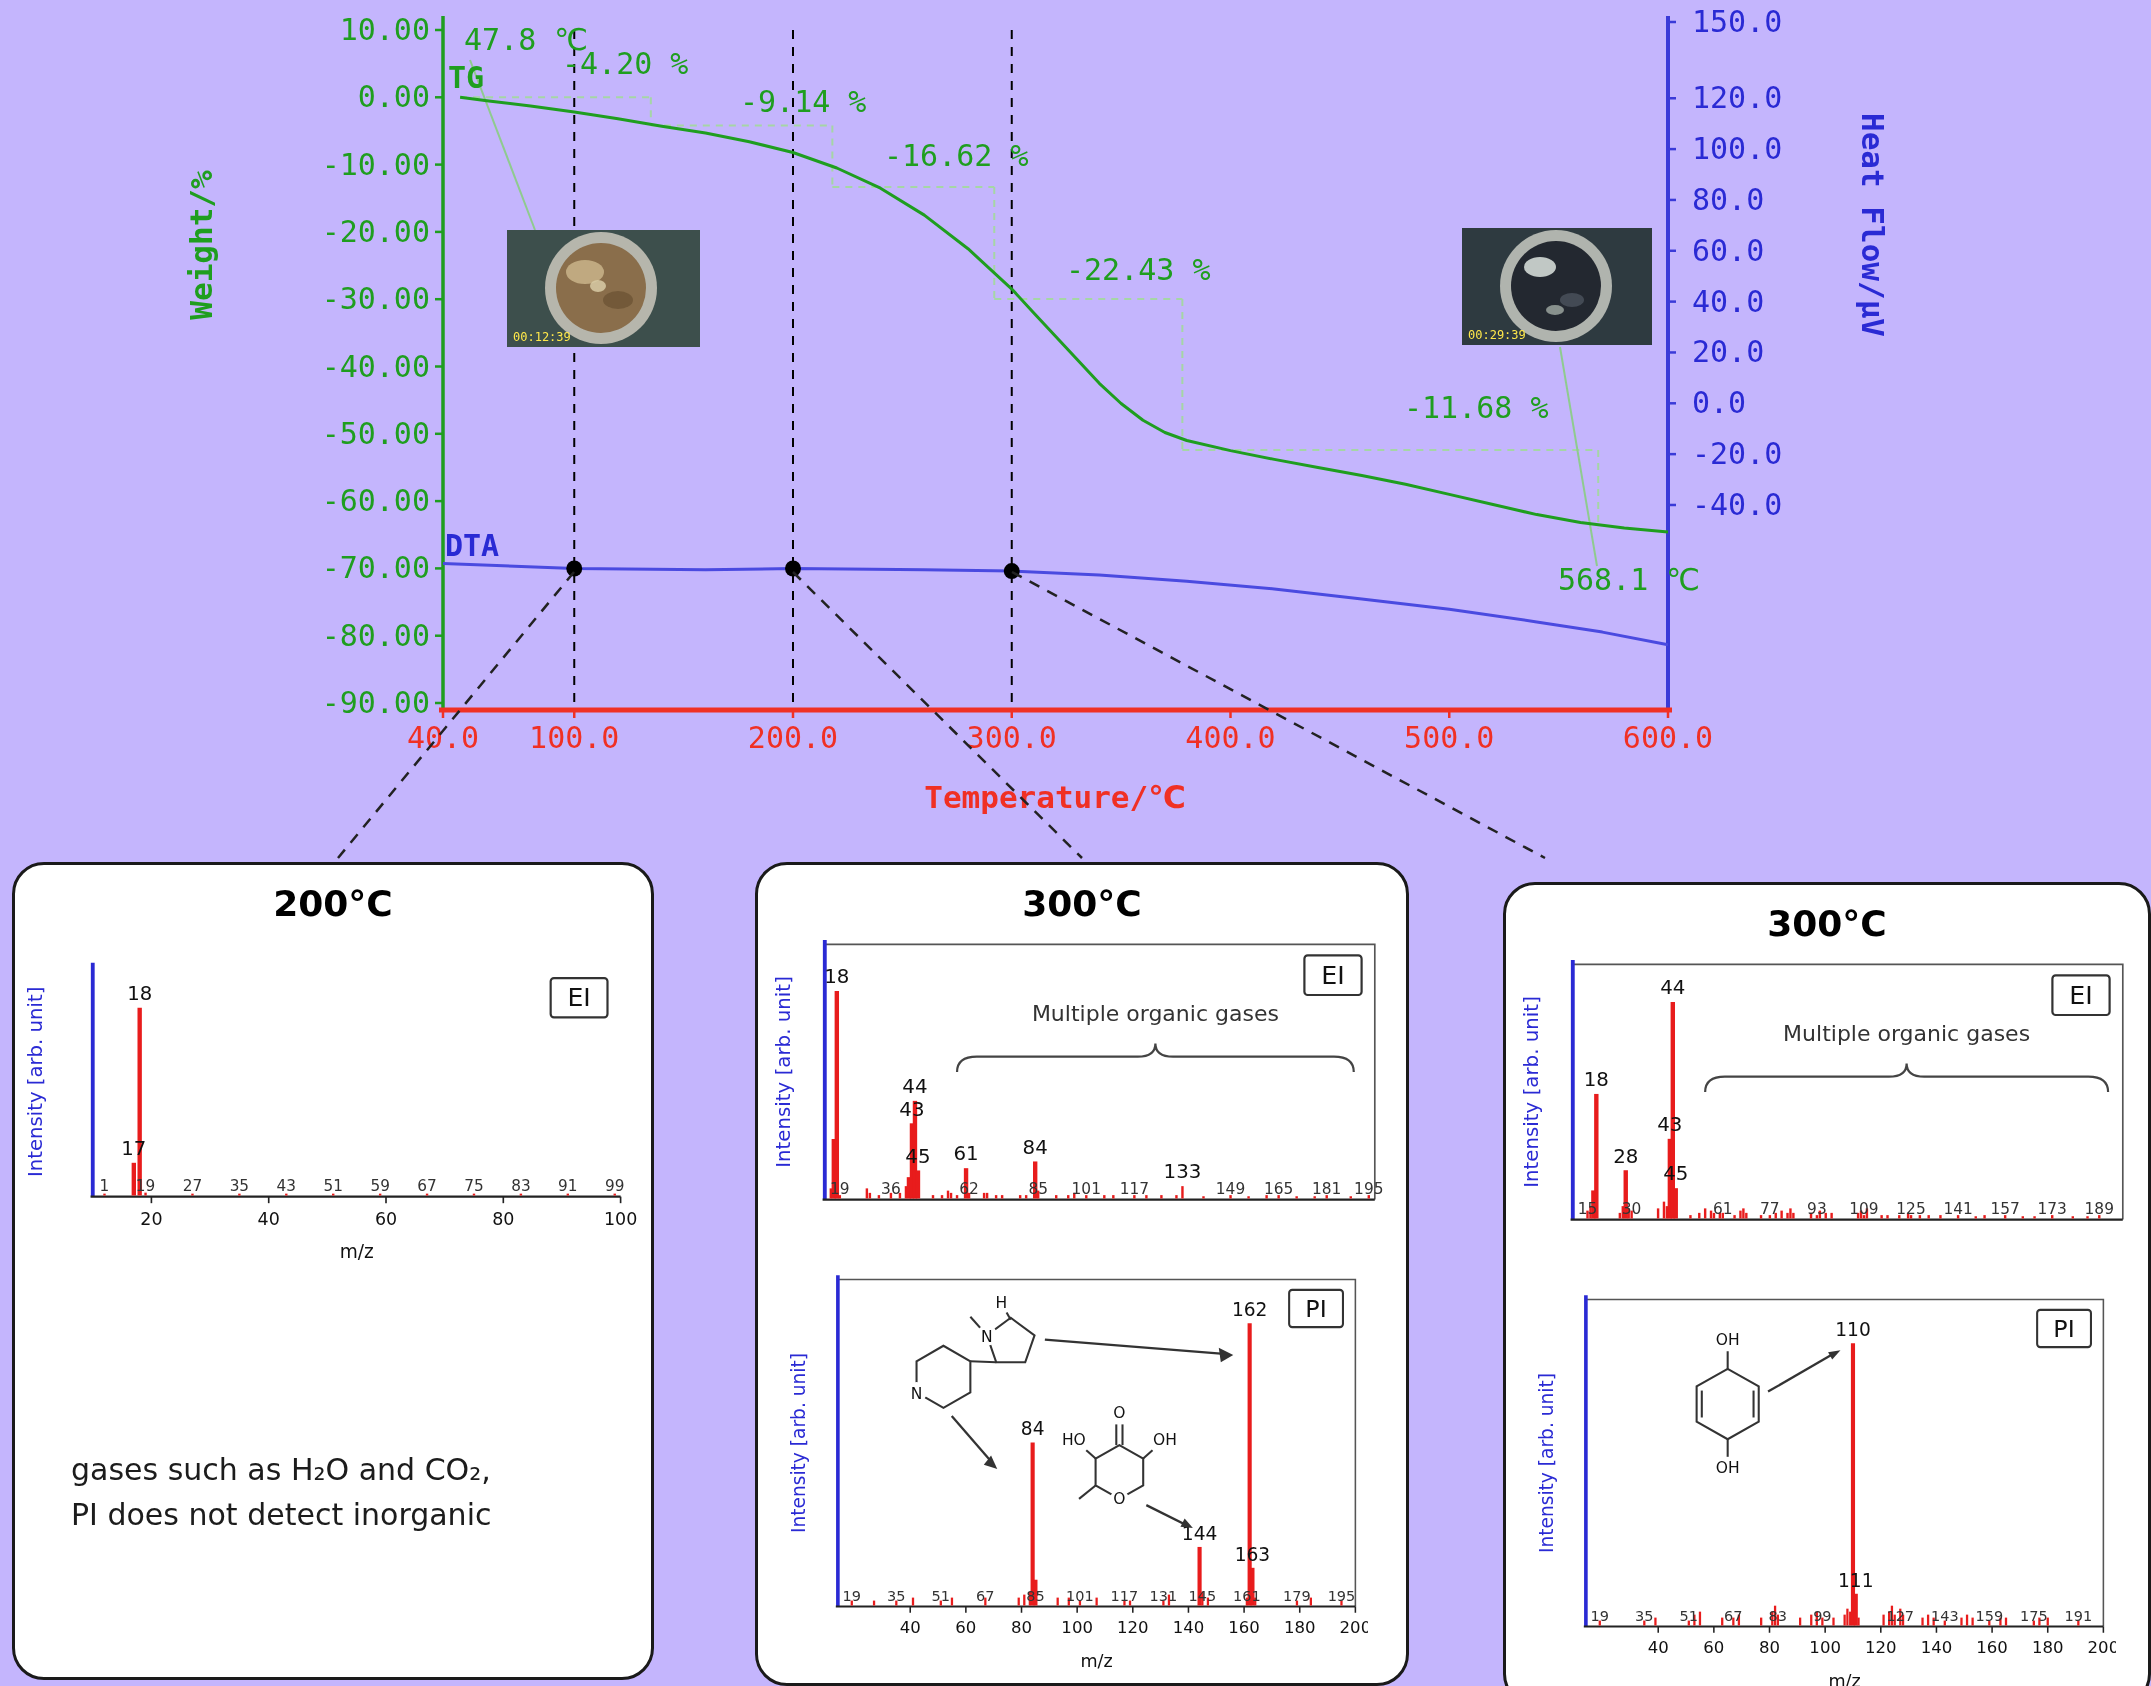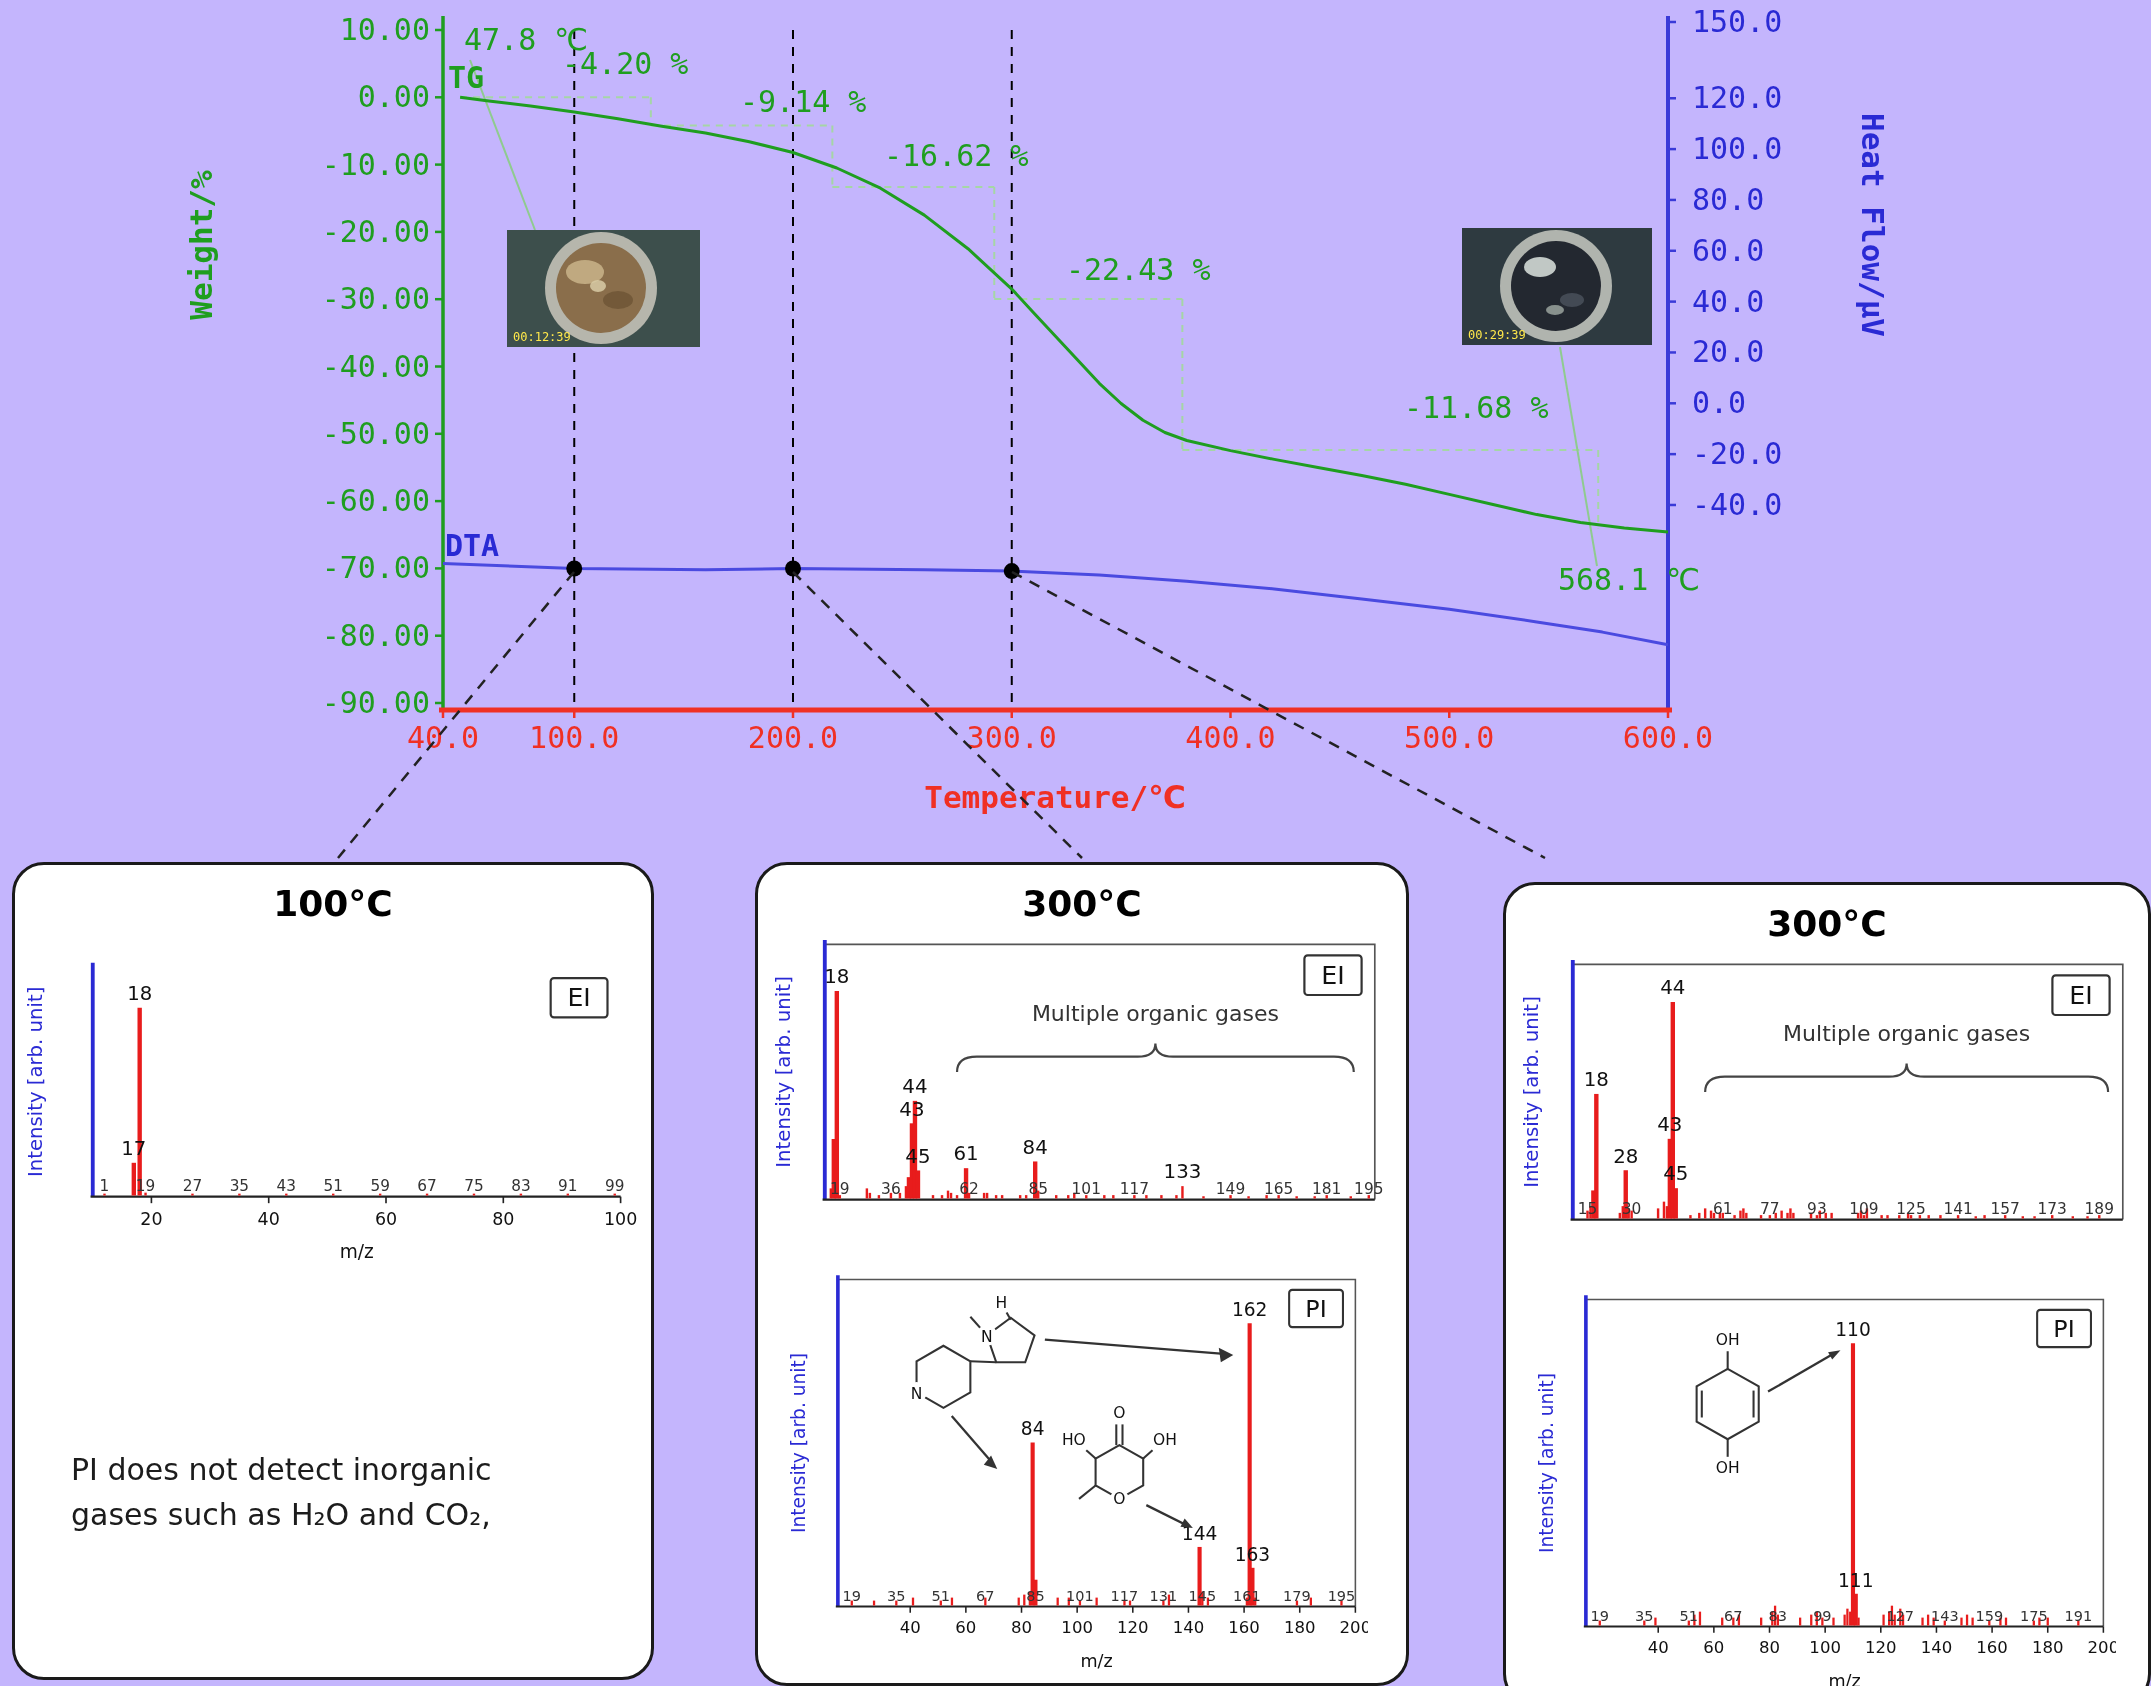--- a/index.html
+++ b/index.html
@@ -155,21 +155,21 @@
       <text x="1066" y="280" class="t-g">-22.43 %</text>
       <text x="1404" y="418" class="t-g">-11.68 %</text>
     </svg>
   <svg id="overlay" width="2151" height="1686" viewBox="0 0 2151 1686">
       <line x1="574" y1="572" x2="338" y2="858" stroke="#222" stroke-width="2.5" stroke-dasharray="11 9"></line>
       <line x1="793" y1="572" x2="1082" y2="858" stroke="#222" stroke-width="2.5" stroke-dasharray="11 9"></line>
       <line x1="1012" y1="572" x2="1545" y2="858" stroke="#222" stroke-width="2.5" stroke-dasharray="11 9"></line>
     </svg>
 
   <section class="panel p1">
-    <h2>100°C</h2>
+    <h2>200°C</h2>
     <svg id="spec-ei-100" class="spec-1" width="612" height="328" viewBox="0 0 560 300">
         <g>
           <line x1="62" y1="18" x2="62" y2="232" stroke="#2a2ad4" stroke-width="3.5"></line>
           <line x1="60" y1="232" x2="545" y2="232" stroke="#222" stroke-width="2"></line>
           <line x1="99.56666666666666" y1="231" x2="99.56666666666666" y2="201.06" stroke="#e81c1c" stroke-width="4"></line>
           <line x1="104.93333333333334" y1="231" x2="104.93333333333334" y2="59.099999999999994" stroke="#e81c1c" stroke-width="4"></line>
           <line x1="72.73333333333333" y1="231" x2="72.73333333333333" y2="229.27" stroke="#e81c1c" stroke-width="2.2"></line>
           <line x1="110.30000000000001" y1="231" x2="110.30000000000001" y2="228.36" stroke="#e81c1c" stroke-width="2.2"></line>
           <line x1="153.23333333333335" y1="231" x2="153.23333333333335" y2="229.27" stroke="#e81c1c" stroke-width="2.2"></line>
           <line x1="196.16666666666669" y1="231" x2="196.16666666666669" y2="229.27" stroke="#e81c1c" stroke-width="2.2"></line>
@@ -205,22 +205,22 @@
           <text x="437.6666666666667" y="258" class="s-tick" text-anchor="middle">80</text>
           <line x1="545" y1="232" x2="545" y2="238" stroke="#222" stroke-width="1.5"></line>
           <text x="545" y="258" class="s-tick" text-anchor="middle">100</text>
           <text x="303.5" y="288" class="s-xlab" text-anchor="middle">m/z</text>
           <text x="16" y="127" class="s-ylab" text-anchor="middle" transform="rotate(-90 16 127)">Intensity [arb. unit]</text>
           <rect x="481" y="32" width="52" height="36" rx="3" fill="#fff" stroke="#333" stroke-width="2"></rect>
           <text x="507" y="58" class="s-mode" text-anchor="middle">EI</text>
         </g>
       </svg>
     <div class="note">
+      <div>gases such as H₂O and CO₂,</div>
       <div>PI does not detect inorganic</div>
-      <div>gases such as H₂O and CO₂,</div>
     </div>
   </section>
 
   <section class="panel p2">
     <h2>300°C</h2>
     <svg id="spec-ei-200" class="spec-ei" width="616" height="330" viewBox="0 0 560 300">
         <g>
           <path d="M48 14 H548 V246" stroke="#555" fill="none" stroke-width="1.5"></path>
           <line x1="48" y1="10" x2="48" y2="246" stroke="#2a2ad4" stroke-width="3.5"></line>
           <line x1="46" y1="246" x2="548" y2="246" stroke="#222" stroke-width="2"></line>

